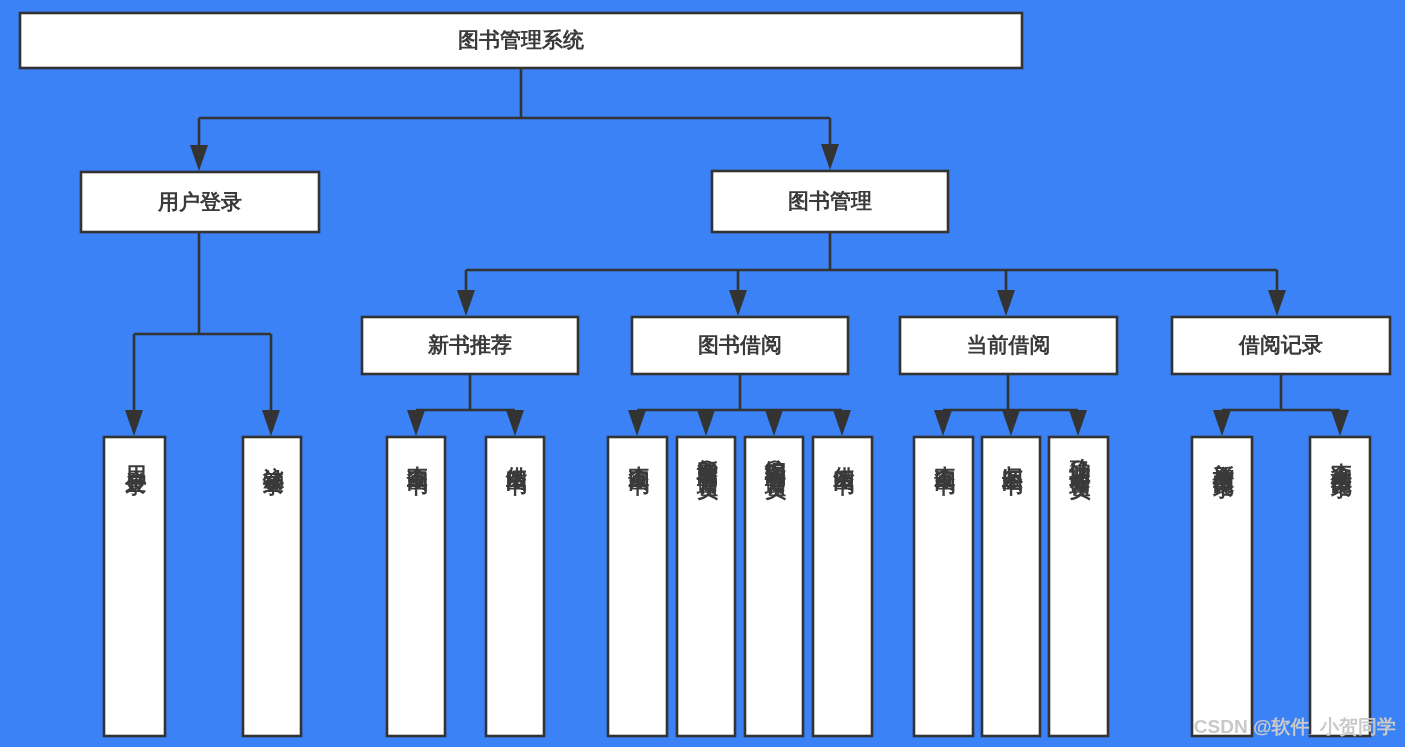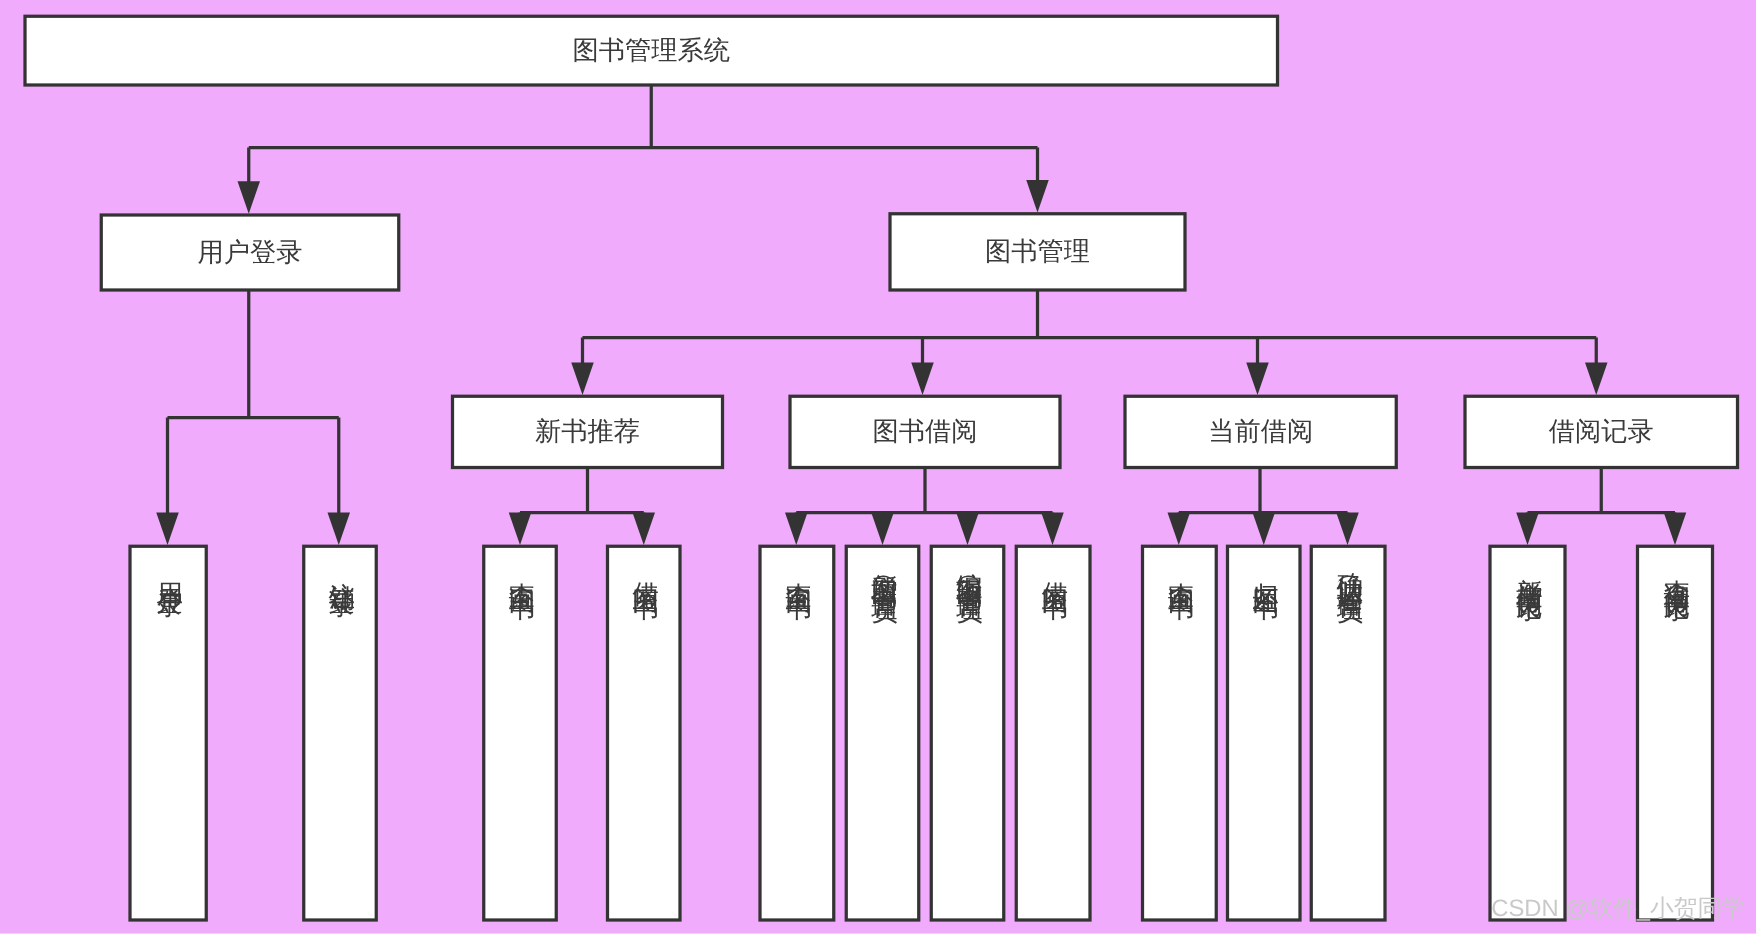--- a/index.html
+++ b/index.html
@@ -10,21 +10,22 @@
   body {
     width: 1405px;
     height: 747px;
     font-family: "Liberation Sans", "DejaVu Sans", sans-serif;
     overflow: hidden;
   }
   #diagram-root {
     position: relative;
     width: 1405px;
     height: 747px;
-    background: #f0abfc;
+    background: #3b82f6;
+    font-weight: bold;
   }
   svg.diagram-canvas {
     display: block;
     width: 1405px;
     height: 747px;
   }
   .node-box {
     fill: #ffffff;
     stroke: #333333;
     stroke-width: 2.6;

